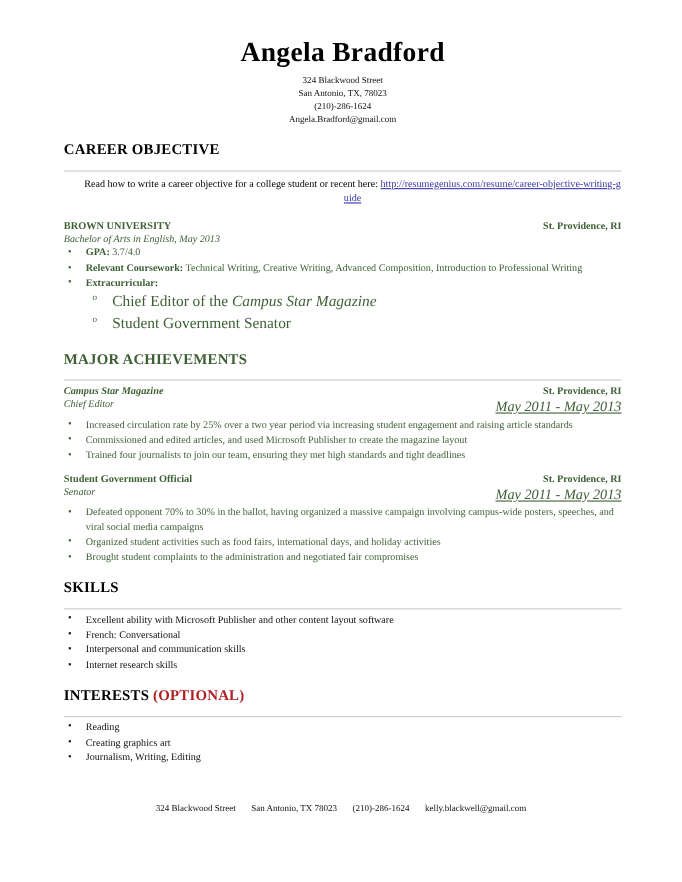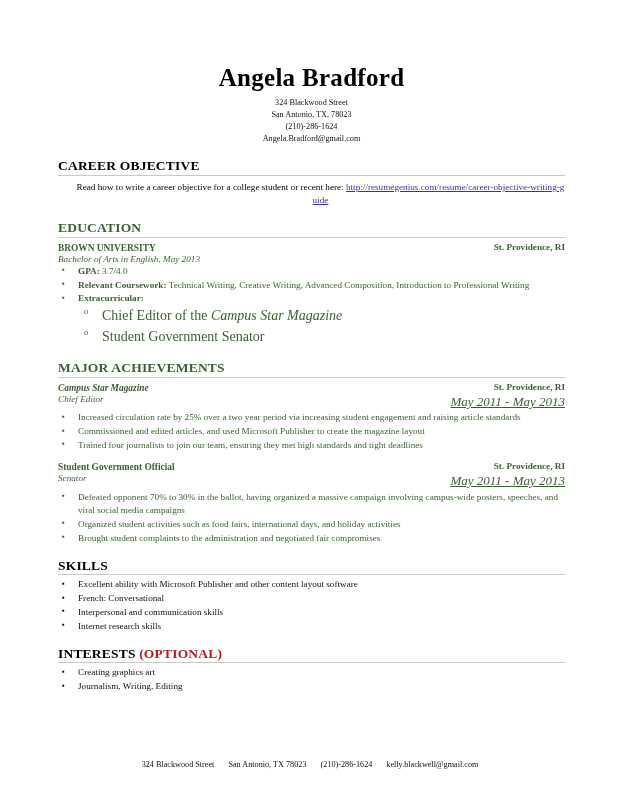--- a/index.html
+++ b/index.html
@@ -13,21 +13,20 @@
     font-family: "Liberation Serif", "DejaVu Serif", serif;
     color: #000000;
     overflow: hidden;
   }
   .page {
     width: 620px;
     height: 765px;
     box-sizing: border-box;
     padding: 30px 55px 0 58px;
     position: relative;
-    margin-top: 30px;
   }
 
   
   .name {
     text-align: center;
     font-size: 25px;
     font-weight: bold;
     letter-spacing: 0.3px;
     margin: 4px 0 5px 0;
     line-height: 1.1;
@@ -41,21 +40,21 @@
 
   
   .section {
     margin-top: 13px;
   }
   .sec-head {
     font-size: 13.5px;
     font-weight: bold;
     letter-spacing: 0.2px;
     line-height: 1.15;
-    padding-bottom: 1px;
+    padding-bottom: 11px;
     border-bottom: 1.3px solid #c9c9c9;
   }
   .sec-head.green { color: #3d5f34; }
   .sec-head.black { color: #000000; }
   .optional { color: #b01f24; }
 
   
   .objective {
     font-size: 9.2px;
     line-height: 1.45;
@@ -173,21 +172,20 @@
   </div>
 
   <div class="section">
     <div class="sec-head black">CAREER OBJECTIVE</div>
     <div class="objective">
       <span>Read how to write a career objective for a college student or recent here: </span><a href="#">http://resumegenius.com/resume/career-objective-writing-guide</a>
     </div>
   </div>
 
   <div class="section">
-    <div class="sec-head green">EDUCATION</div>
     <div class="entry">
       <div class="entry-row">
         <div class="org">BROWN UNIVERSITY</div>
         <div class="loc">St. Providence, RI</div>
       </div>
       <div class="role">Bachelor of Arts in English, May 2013</div>
       <ul class="blist green">
         <li><span class="lbl">GPA:</span><span> 3.7/4.0</span></li>
         <li><span class="lbl">Relevant Coursework:</span><span> Technical Writing, Creative Writing, Advanced Composition, Introduction to Professional Writing</span></li>
         <li><span class="lbl">Extracurricular:</span><span></span></li>
@@ -241,20 +239,21 @@
       <li>Excellent ability with Microsoft Publisher and other content layout software</li>
       <li>French: Conversational</li>
       <li>Interpersonal and communication skills</li>
       <li>Internet research skills</li>
     </ul>
   </div>
 
   <div class="section">
     <div class="sec-head black"><span>INTERESTS</span> <span class="optional">(OPTIONAL)</span></div>
     <ul class="blist black" style="margin-top:3px;">
+      <li>Reading</li>
       <li>Creating graphics art</li>
       <li>Journalism, Writing, Editing</li>
     </ul>
   </div>
 
   <div class="footer">
     <span>324 Blackwood Street</span><span>San Antonio, TX 78023</span><span>(210)-286-1624</span><span>kelly.blackwell@gmail.com</span>
   </div>
 
 </div>

